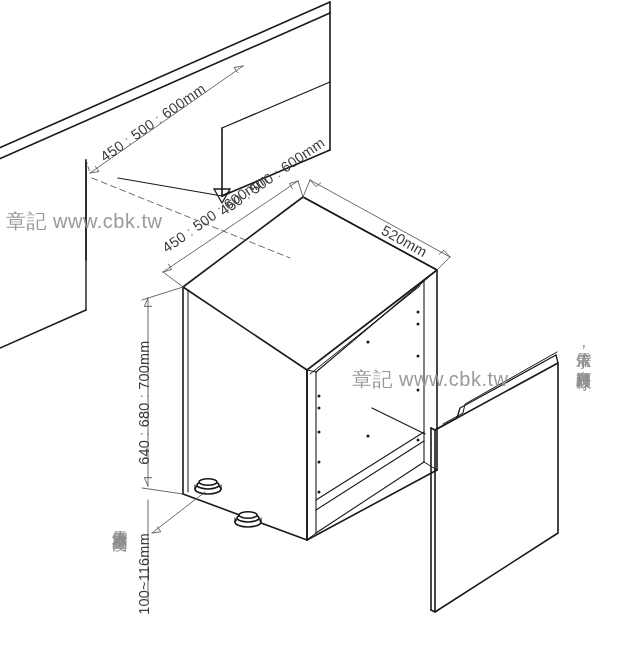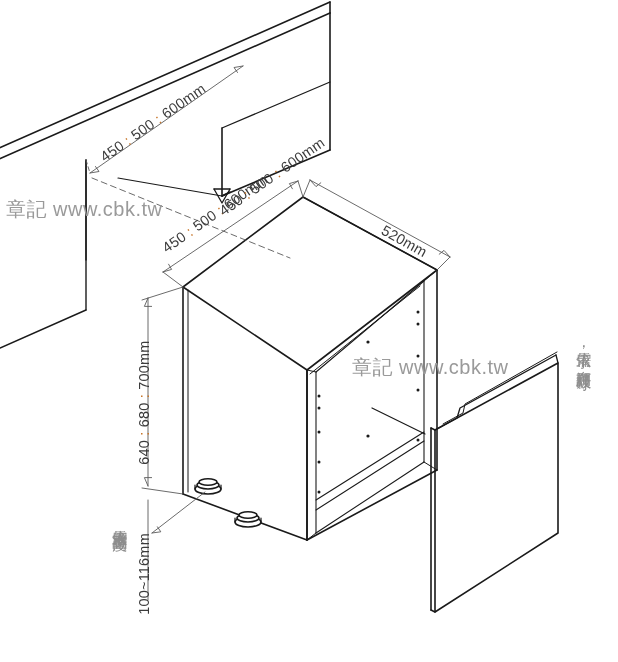--- a/index.html
+++ b/index.html
@@ -12,21 +12,21 @@
 
   
   .dim{font-size:14.5px;color:#3b3b3b;letter-spacing:.2px;}
   .dim .c{color:#c8762a;}
 
   
   .cjk{font-size:15px;color:#8d8d8d;
        writing-mode:vertical-rl;text-orientation:upright;
        letter-spacing:1px;line-height:1.05;}
 
-  .wm{font-size:20px;color:#9a9a9a;letter-spacing:.5px;}
+  .wm{font-size:20px;color:#9a9a9a;letter-spacing:.5px;margin-top:12px;}
 </style>
 </head>
 <body>
 
 <div id="stage">
 
   <svg width="618" height="662" viewBox="0 0 618 662">
     <g fill="none" stroke="#1a1a1a" stroke-width="1.6" stroke-linecap="round" stroke-linejoin="round">
 
       <g>

